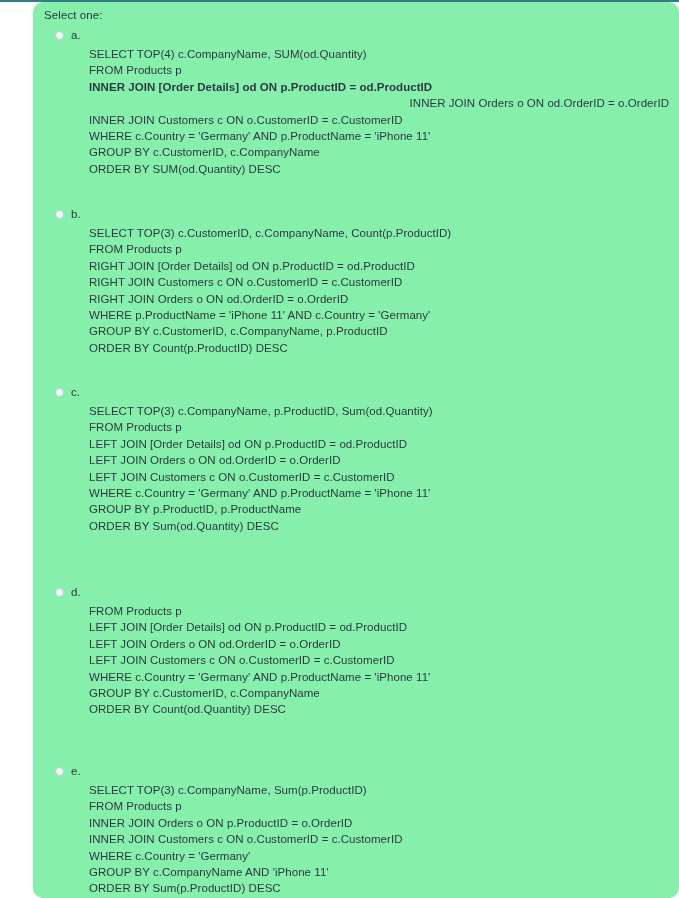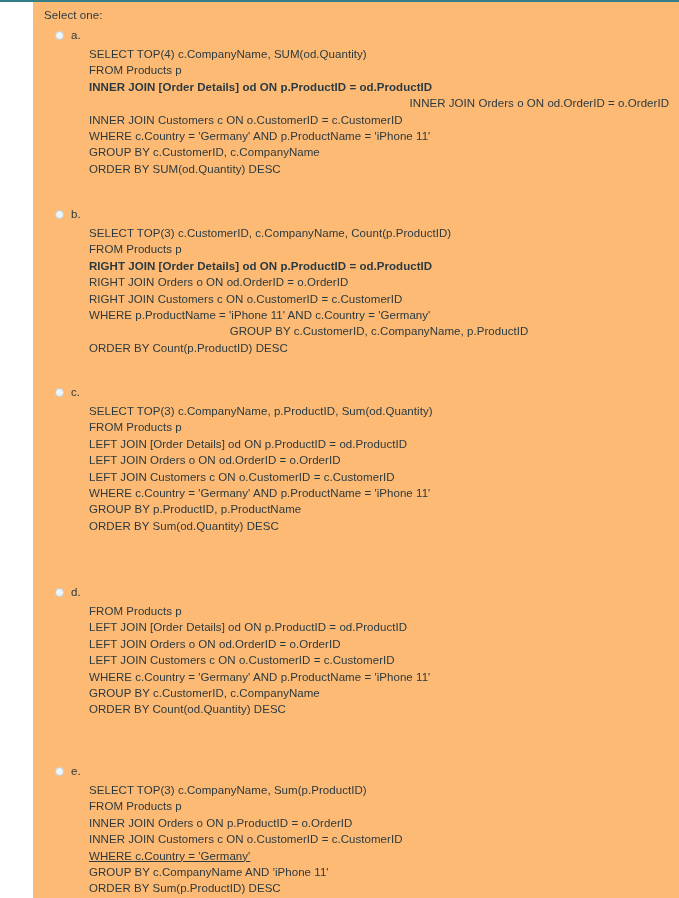--- a/index.html
+++ b/index.html
@@ -103,21 +103,21 @@
     letter-spacing: 0.05px;
   }
 </style>
 </head>
 <body>
 
 <div id="quiz-page" style="background: rgb(255, 255, 255);">
 
   <div id="top-rule" style="background: rgb(51, 125, 134);"></div>
 
-  <div id="answer-panel" style="background: #fdba74;">
+  <div id="answer-panel" style="background: #86efac; border-radius: 10px;">
 
     <div id="select-one-label" style="color: rgb(43, 58, 64);">Select one:</div>
 
     <div id="options-container">
         <div class="answer-option" style="top: 26px;">
           <div class="option-head">
             <span class="radio-button" style="border-color: rgb(194, 207, 211);"></span>
             <span class="option-letter" style="color: rgb(43, 58, 64);">a.</span>
           </div>
           <div class="sql-block">
@@ -132,25 +132,25 @@
           </div>
         </div>
         <div class="answer-option" style="top: 205px;">
           <div class="option-head">
             <span class="radio-button" style="border-color: rgb(194, 207, 211);"></span>
             <span class="option-letter" style="color: rgb(43, 58, 64);">b.</span>
           </div>
           <div class="sql-block">
             <div class="sql-line" style="color: rgb(43, 58, 64);">SELECT TOP(3) c.CustomerID, c.CompanyName, Count(p.ProductID)</div>
             <div class="sql-line" style="color: rgb(43, 58, 64);">FROM Products p</div>
-            <div class="sql-line" style="color: rgb(43, 58, 64); font-weight: bold;">RIGHT JOIN [Order Details] od ON p.ProductID = od.ProductID</div>
+            <div class="sql-line" style="color: rgb(43, 58, 64);">RIGHT JOIN [Order Details] od ON p.ProductID = od.ProductID</div>
+            <div class="sql-line" style="color: rgb(43, 58, 64);">RIGHT JOIN Customers c ON o.CustomerID = c.CustomerID</div>
             <div class="sql-line" style="color: rgb(43, 58, 64);">RIGHT JOIN Orders o ON od.OrderID = o.OrderID</div>
-            <div class="sql-line" style="color: rgb(43, 58, 64);">RIGHT JOIN Customers c ON o.CustomerID = c.CustomerID</div>
             <div class="sql-line" style="color: rgb(43, 58, 64);">WHERE p.ProductName = 'iPhone 11' AND c.Country = 'Germany'</div>
-            <div class="sql-line" style="color: rgb(43, 58, 64); text-align: center;">GROUP BY c.CustomerID, c.CompanyName, p.ProductID</div>
+            <div class="sql-line" style="color: rgb(43, 58, 64);">GROUP BY c.CustomerID, c.CompanyName, p.ProductID</div>
             <div class="sql-line" style="color: rgb(43, 58, 64);">ORDER BY Count(p.ProductID) DESC</div>
           </div>
         </div>
         <div class="answer-option" style="top: 383px;">
           <div class="option-head">
             <span class="radio-button" style="border-color: rgb(194, 207, 211);"></span>
             <span class="option-letter" style="color: rgb(43, 58, 64);">c.</span>
           </div>
           <div class="sql-block">
             <div class="sql-line" style="color: rgb(43, 58, 64);">SELECT TOP(3) c.CompanyName, p.ProductID, Sum(od.Quantity)</div>
@@ -181,21 +181,21 @@
         <div class="answer-option" style="top: 762px;">
           <div class="option-head">
             <span class="radio-button" style="border-color: rgb(194, 207, 211);"></span>
             <span class="option-letter" style="color: rgb(43, 58, 64);">e.</span>
           </div>
           <div class="sql-block">
             <div class="sql-line" style="color: rgb(43, 58, 64);">SELECT TOP(3) c.CompanyName, Sum(p.ProductID)</div>
             <div class="sql-line" style="color: rgb(43, 58, 64);">FROM Products p</div>
             <div class="sql-line" style="color: rgb(43, 58, 64);">INNER JOIN Orders o ON p.ProductID = o.OrderID</div>
             <div class="sql-line" style="color: rgb(43, 58, 64);">INNER JOIN Customers c ON o.CustomerID = c.CustomerID</div>
-            <div class="sql-line" style="color: rgb(43, 58, 64); text-decoration: underline;">WHERE c.Country = 'Germany'</div>
+            <div class="sql-line" style="color: rgb(43, 58, 64);">WHERE c.Country = 'Germany'</div>
             <div class="sql-line" style="color: rgb(43, 58, 64);">GROUP BY c.CompanyName AND 'iPhone 11'</div>
             <div class="sql-line" style="color: rgb(43, 58, 64);">ORDER BY Sum(p.ProductID) DESC</div>
           </div>
         </div>
       </div>
 
   </div>
 
 </div>
 

